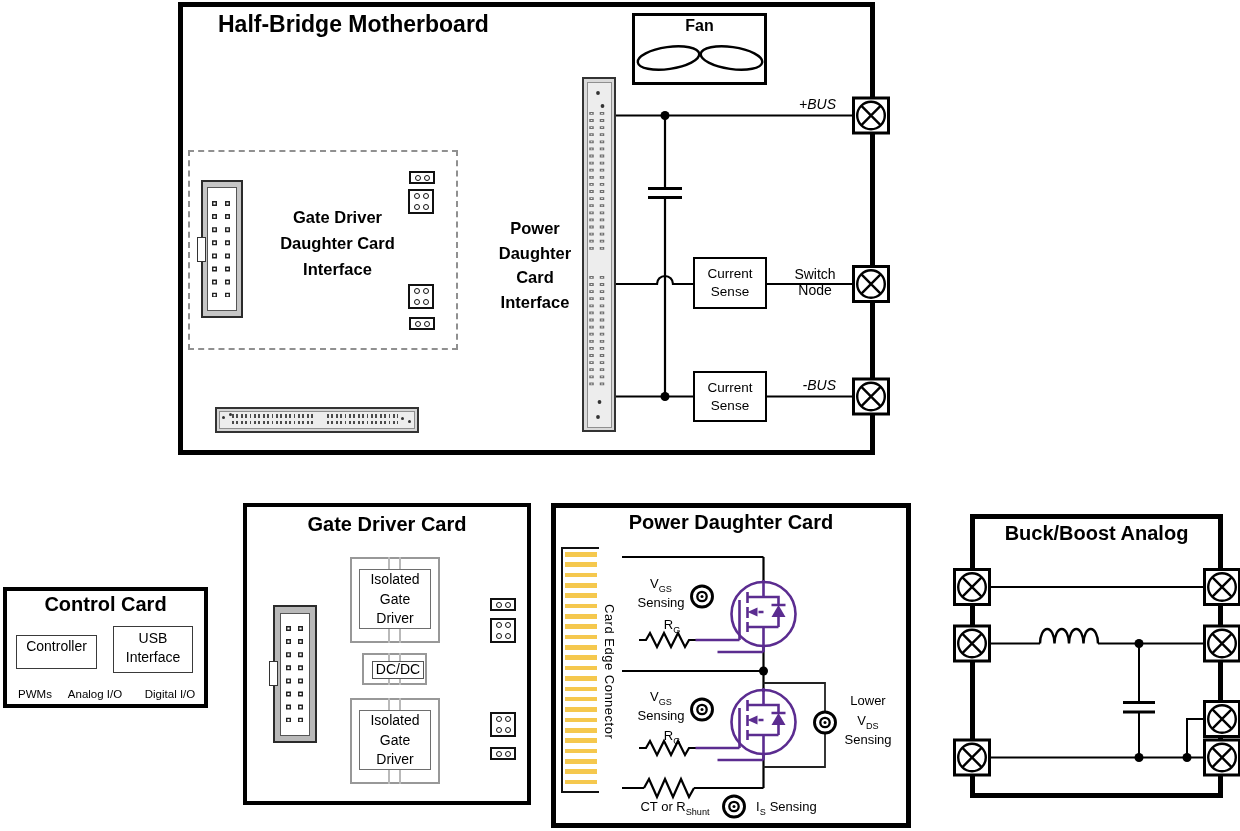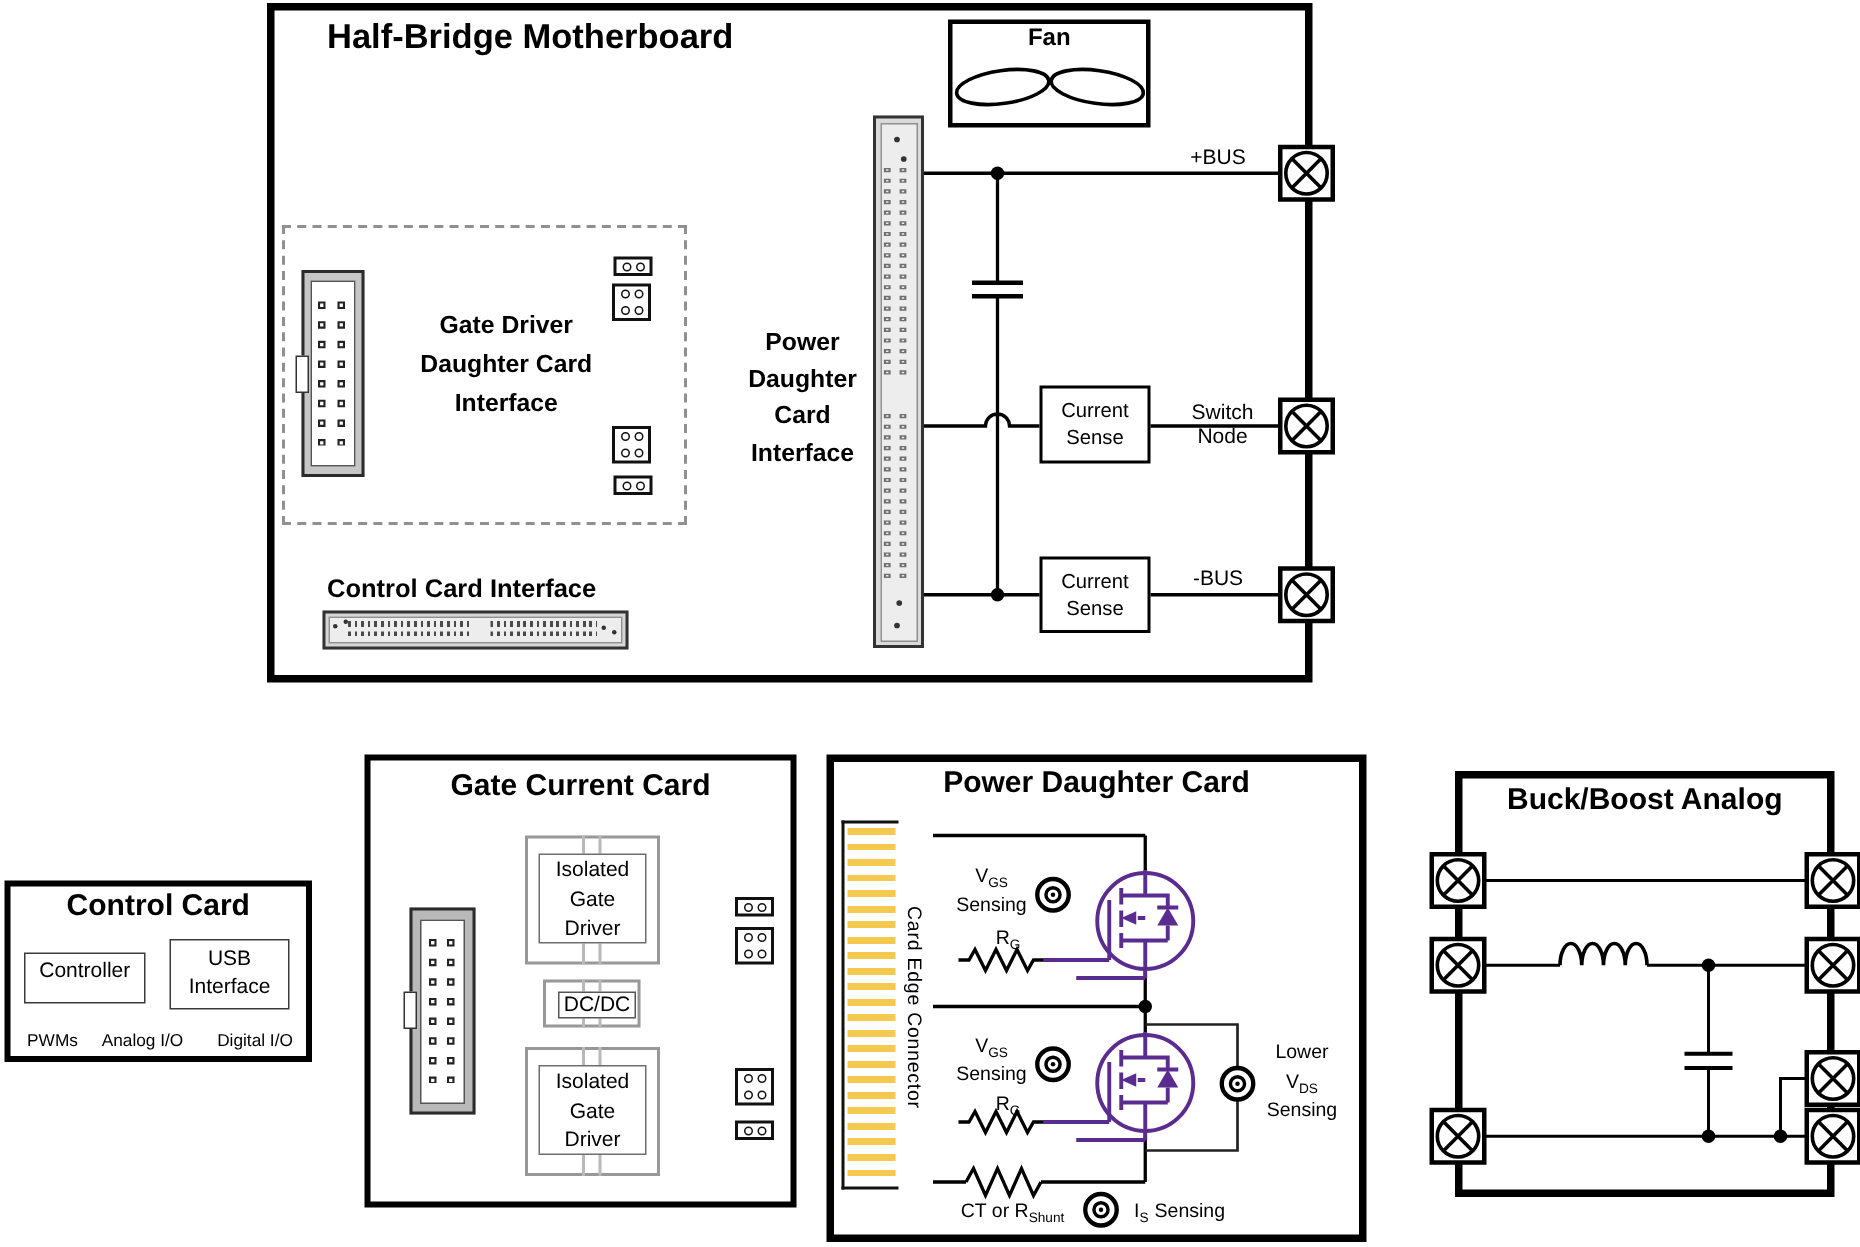--- a/index.html
+++ b/index.html
@@ -1,21 +1,21 @@
 <!DOCTYPE html>
 <html><head>
 <meta charset="utf-8">
 <style>
   html,body{margin:0;padding:0;background:#fff;}
   #canvas{position:relative;width:1240px;height:831px;background:#fff;overflow:hidden;
           font-family:"Liberation Sans",sans-serif;color:#000;}
   .abs{position:absolute;}
   .bold{font-weight:bold;}
   .ctr{text-align:center;}
-  .rgt{text-align:center;}
+  .rgt{text-align:right;font-style:italic;}
   .box{position:absolute;border:5px solid #000;box-sizing:border-box;background:#fff;}
   .box4{position:absolute;border:4px solid #000;box-sizing:border-box;background:#fff;}
   .thin{position:absolute;border:2.5px solid #000;box-sizing:border-box;background:#fff;}
   .comp-outer{position:absolute;border:2px solid #989898;box-sizing:border-box;background:#fff;}
   .comp-inner{position:absolute;border:1.5px solid #6e6e6e;box-sizing:border-box;background:#fff;}
   .vline{position:absolute;width:2px;background:#b9b9b9;}
   .dash-box{position:absolute;border:2px dashed #909090;box-sizing:border-box;}
   .conn-outer{position:absolute;box-sizing:border-box;border:2px solid #333;background:#d6d6d6;}
   .conn-inner{position:absolute;box-sizing:border-box;border:1px solid #8f8f8f;background:#ededed;}
   .idc-outer{position:absolute;box-sizing:border-box;border:2px solid #2b2b2b;background:#c6c6c6;}
@@ -70,21 +70,20 @@
       <div class="pin"></div>
       <div class="pin"></div>
       <div class="pin"></div>
       <div class="pin"></div>
     </div>
   <div class="jp jp2" style="left:409px;top:317px;">
       <div class="pin"></div>
       <div class="pin"></div>
     </div>
 
-  <div class="abs bold" style="left:218px;top:383px;width:220px;font-size:17px;">Control Card Interface</div>
   <div class="conn-outer" style="left:215px;top:407px;width:204px;height:26px;"></div>
   <div class="conn-inner" style="left:219px;top:411px;width:196px;height:18px;"></div>
   <div class="pinstrip" style="left:232px;top:414px;width:81px;"></div>
   <div class="pinstrip" style="left:327px;top:414px;width:71px;"></div>
   <div class="pinstrip" style="left:232px;top:420.5px;width:81px;"></div>
   <div class="pinstrip" style="left:327px;top:420.5px;width:71px;"></div>
   <div class="dot3" style="left:222px;top:416px;"></div>
   <div class="dot3" style="left:228.5px;top:412.5px;"></div>
   <div class="dot3" style="left:401px;top:416.5px;"></div>
   <div class="dot3" style="left:407.5px;top:419.5px;"></div>
@@ -127,21 +126,21 @@
     <div class="ctr" style="font-size:14px;line-height:19px;padding-top:2px;">
       <div>USB</div>
       <div>Interface</div>
     </div>
   </div>
   <div class="abs ctr" style="left:13px;top:688px;width:44px;font-size:11.5px;">PWMs</div>
   <div class="abs ctr" style="left:62px;top:688px;width:66px;font-size:11.5px;">Analog I/O</div>
   <div class="abs ctr" style="left:137px;top:688px;width:66px;font-size:11.5px;">Digital I/O</div>
 
   <div class="box4" style="left:243px;top:503px;width:288px;height:302px;"></div>
-  <div class="abs bold ctr" style="left:243px;top:513px;width:288px;font-size:20px;">Gate Current Card</div>
+  <div class="abs bold ctr" style="left:243px;top:513px;width:288px;font-size:20px;">Gate Driver Card</div>
 
   <div class="idc-outer" style="left:273px;top:605px;width:44px;height:138px;background:#b9b9b9;"></div>
   <div class="idc-inner" style="left:280px;top:613px;width:30px;height:123px;"></div>
   <div class="idc-notch" style="left:269px;top:661px;width:9px;height:25px;"></div>
 
   <div class="comp-outer" style="left:350px;top:557px;width:90px;height:86px;"></div>
   <div class="vline" style="left:388px;top:557px;height:86px;"></div>
   <div class="vline" style="left:399px;top:557px;height:86px;"></div>
   <div class="comp-inner" style="left:359px;top:569px;width:72px;height:60px;">
     <div class="ctr" style="font-size:14px;line-height:19.5px;">

